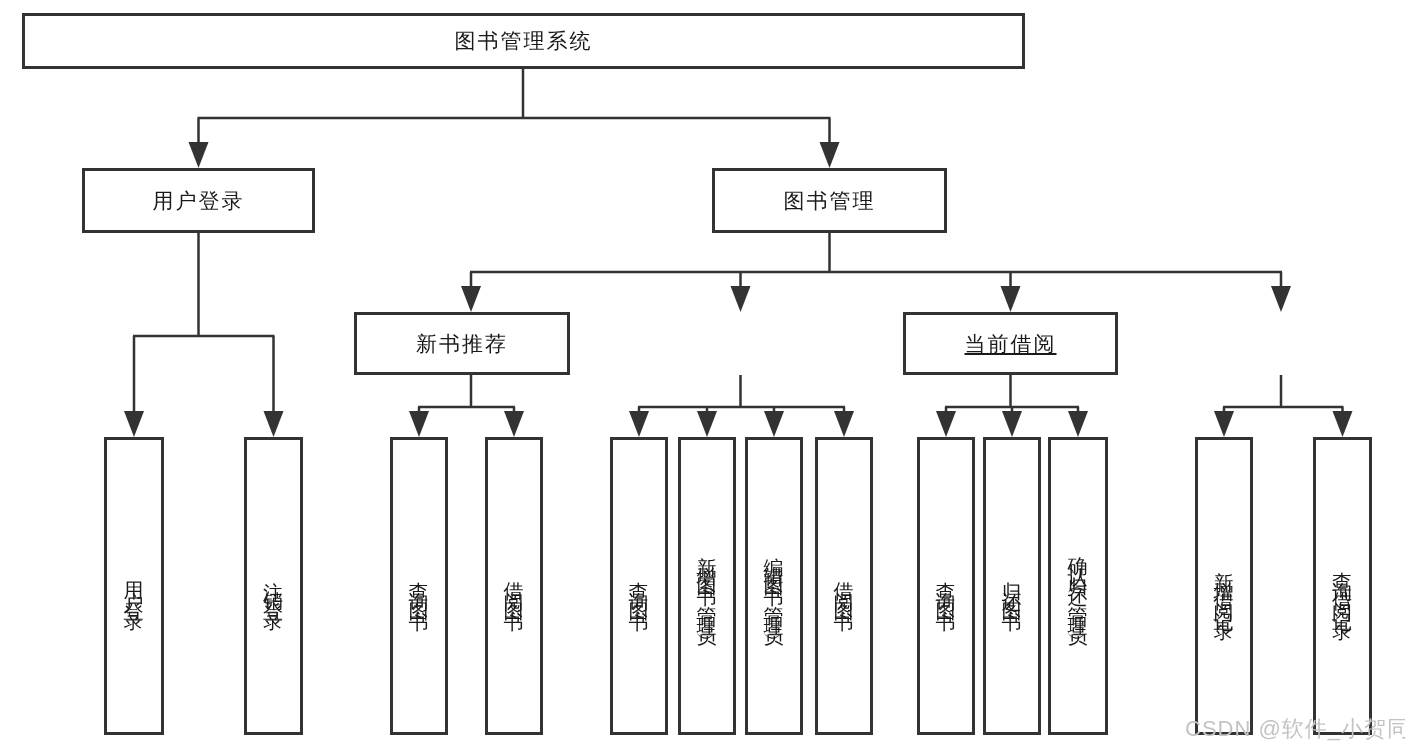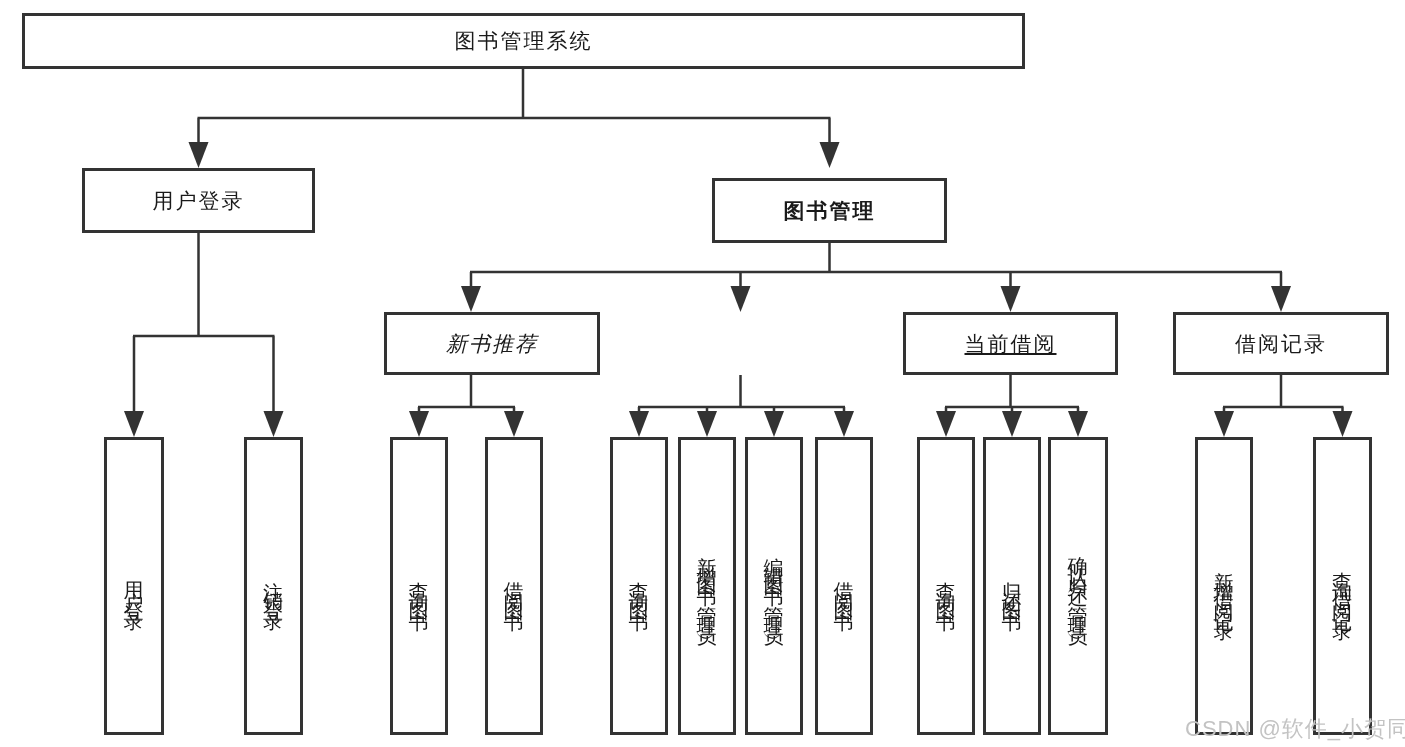--- a/index.html
+++ b/index.html
@@ -13,22 +13,22 @@
     display:flex;align-items:center;justify-content:center;z-index:2;color:#1a1a1a;
   }
   .h .lbl{font-size:21px;letter-spacing:2px;white-space:nowrap;}
   .v .lbl{
     writing-mode:vertical-rl;text-orientation:mixed;
     font-size:20px;letter-spacing:10px;line-height:1;white-space:nowrap;
   }
   
   .root{left:22px;top:13px;width:1003px;height:56px;}
   .l2a{left:82px;top:168px;width:233px;height:65px;}
-  .l2b{left:712px;top:178px;width:235px;height:65px;font-weight:bold;}
-  .l3a{left:384px;top:312px;width:216px;height:63px;font-style:italic;}
+  .l2b{left:712px;top:168px;width:235px;height:65px;}
+  .l3a{left:354px;top:312px;width:216px;height:63px;}
   .l3b{left:633px;top:312px;width:215px;height:63px;}
   .l3c{left:903px;top:312px;width:215px;height:63px;text-decoration:underline;}
   .l3d{left:1173px;top:312px;width:216px;height:63px;}
   .leaf{top:437px;height:298px;}
   .ua{left:104px;width:60px;}  .ub{left:244px;width:59px;}
   .na{left:390px;width:58px;}  .nb{left:485px;width:58px;}
   .ba{left:610px;width:58px;}  .bb{left:678px;width:58px;}
   .bc{left:745px;width:58px;}  .bd{left:815px;width:58px;}
   .ca{left:917px;width:58px;}  .cb{left:983px;width:58px;}  .cc{left:1048px;width:60px;}
   .ra{left:1195px;width:58px;} .rb{left:1313px;width:59px;}
@@ -88,23 +88,20 @@
   <div class="box h l2b">
     <span class="lbl">图书管理</span>
   </div>
 
   <div class="box h l3a">
     <span class="lbl">新书推荐</span>
   </div>
   <div class="box h l3c">
     <span class="lbl">当前借阅</span>
   </div>
-  <div class="box h l3d">
-    <span class="lbl">借阅记录</span>
-  </div>
 
   <div class="box v leaf ua">
     <span class="lbl">用户登录</span>
   </div>
   <div class="box v leaf ub">
     <span class="lbl">注销登录</span>
   </div>
 
   <div class="box v leaf na">
     <span class="lbl">查询图书</span>

